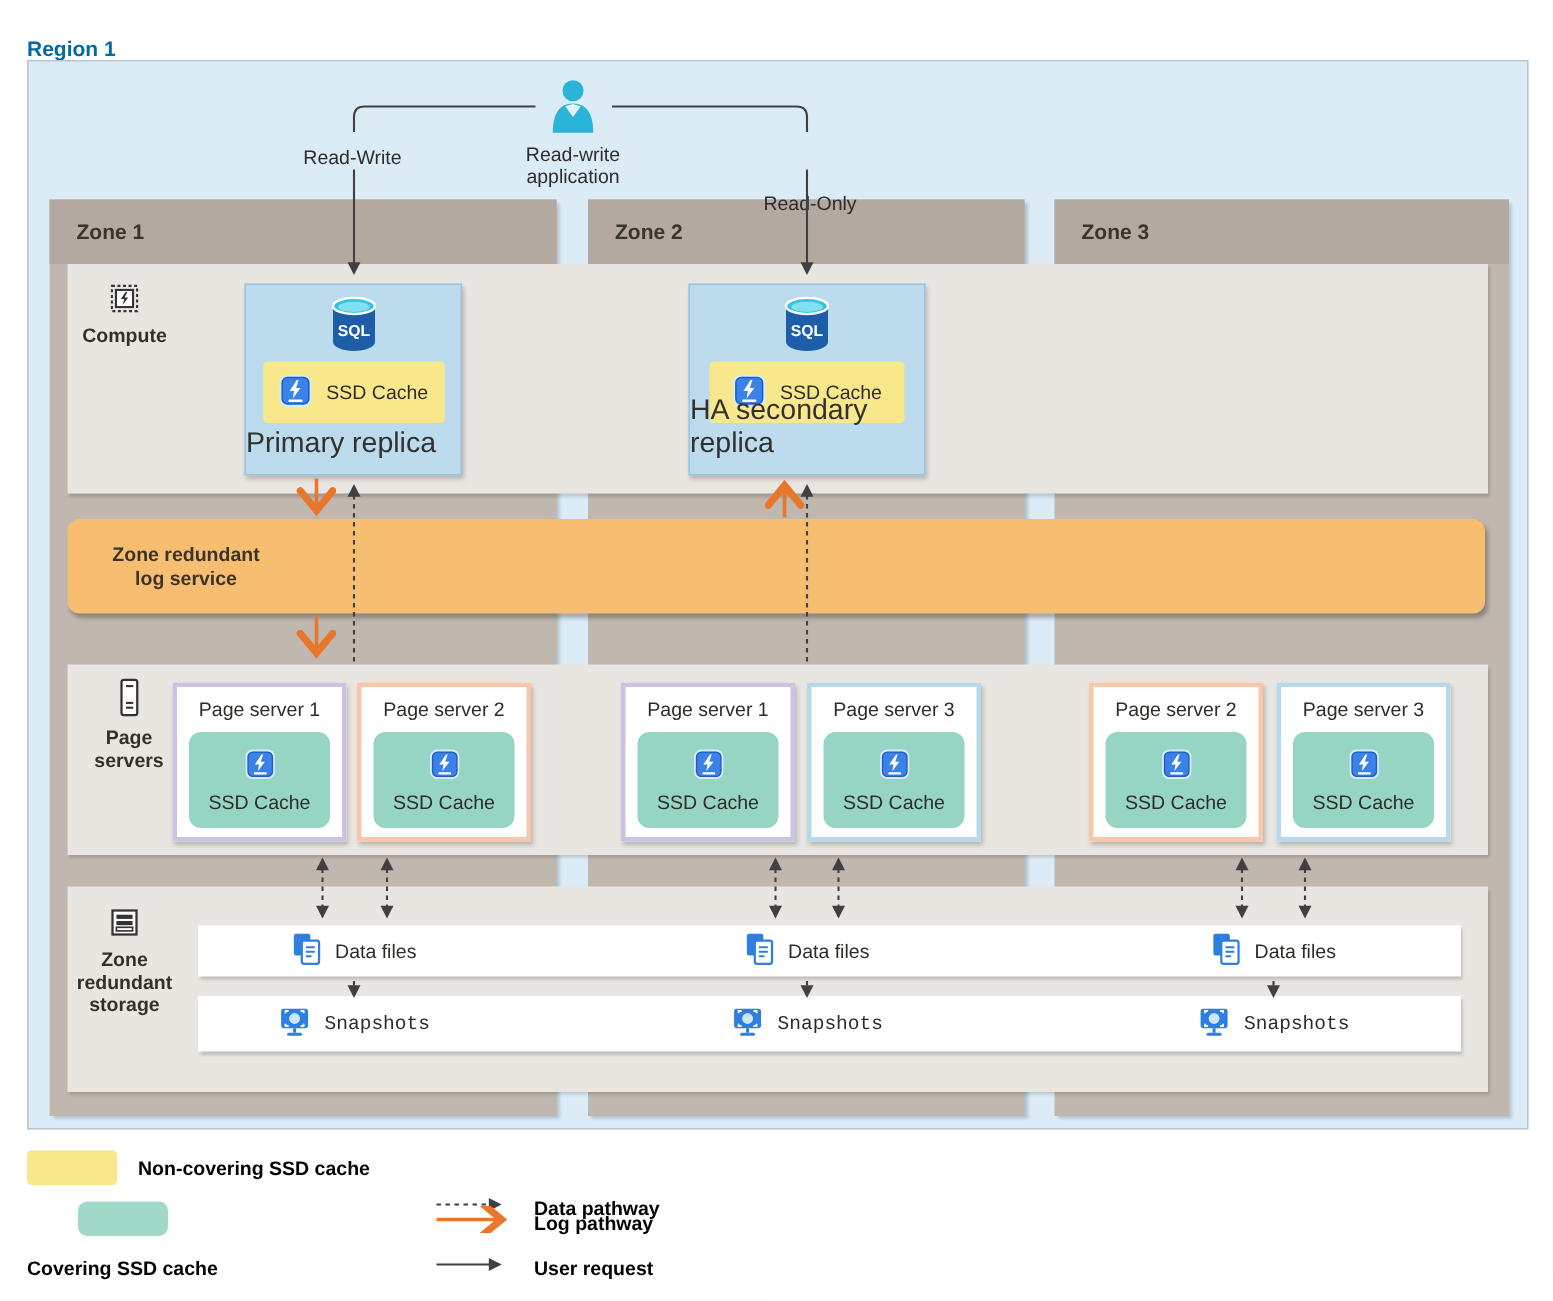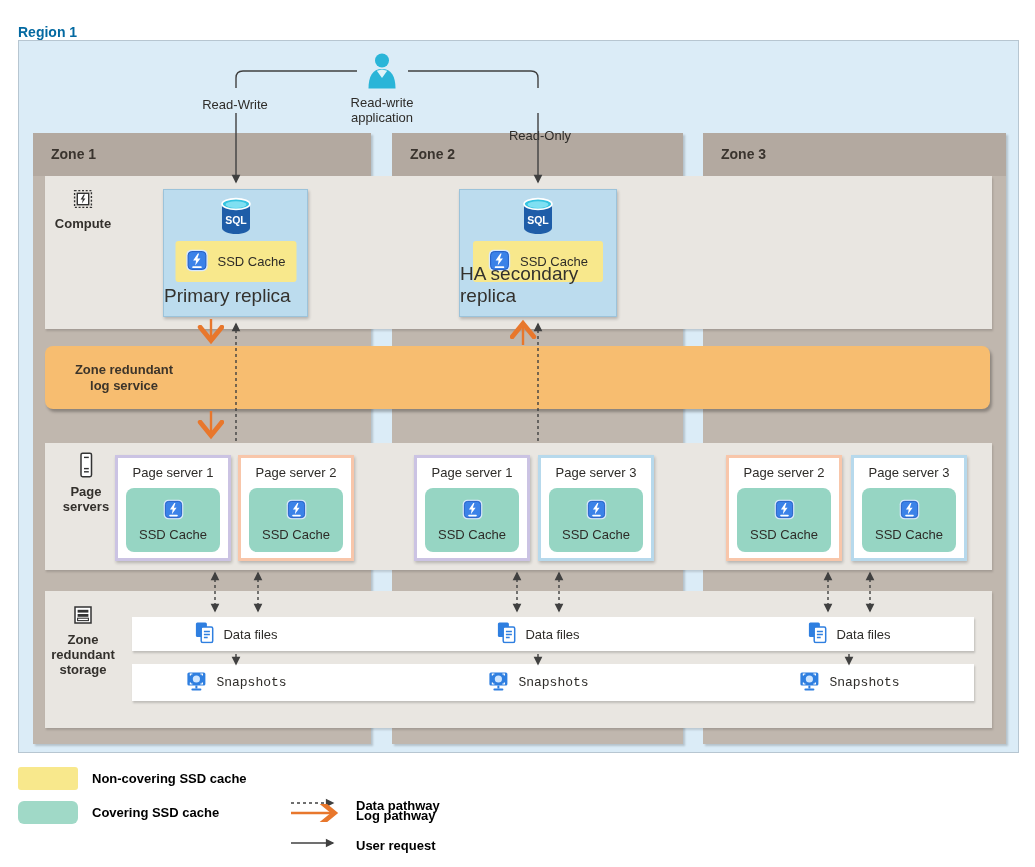--- a/index.html
+++ b/index.html
@@ -355,21 +355,21 @@
 
     <path class="ln-dash" d="M236 654 L236 664" marker-end="url(#mDark)"></path>
     <path class="ln-dash" d="M538 654 L538 664" marker-end="url(#mDark)"></path>
     <path class="ln-dash" d="M849 654 L849 664" marker-end="url(#mDark)"></path>
   </svg>
 
   <div class="abs legend-row" style="left:18px;top:767px;">
     <div class="swatch" style="background:var(--noncovering_yellow);border-radius:3px;"></div>
     <div class="legend-label">Non-covering SSD cache</div>
   </div>
-  <div class="abs legend-row" style="left:18px;top:801px;">
+  <div class="abs legend-row" style="left:18px;top:801px;flex-direction:column;">
     <div class="swatch" style="background:var(--legend_green);border-radius:6px;"></div>
     <div class="legend-label">Covering SSD cache</div>
   </div>
 
   <div class="abs legend-row" style="left:290px;top:774px;margin-top:22px;">
     <span>
       <svg width="52" height="14" viewBox="0 0 52 14">
         <defs>
             <marker id="mDarkL1" orient="auto" markerWidth="8" markerHeight="8" refX="5.6" refY="3.5">
               <path d="M0.5 0.4 L6.6 3.5 L0.5 6.6 z" class="hd-dark"></path>

